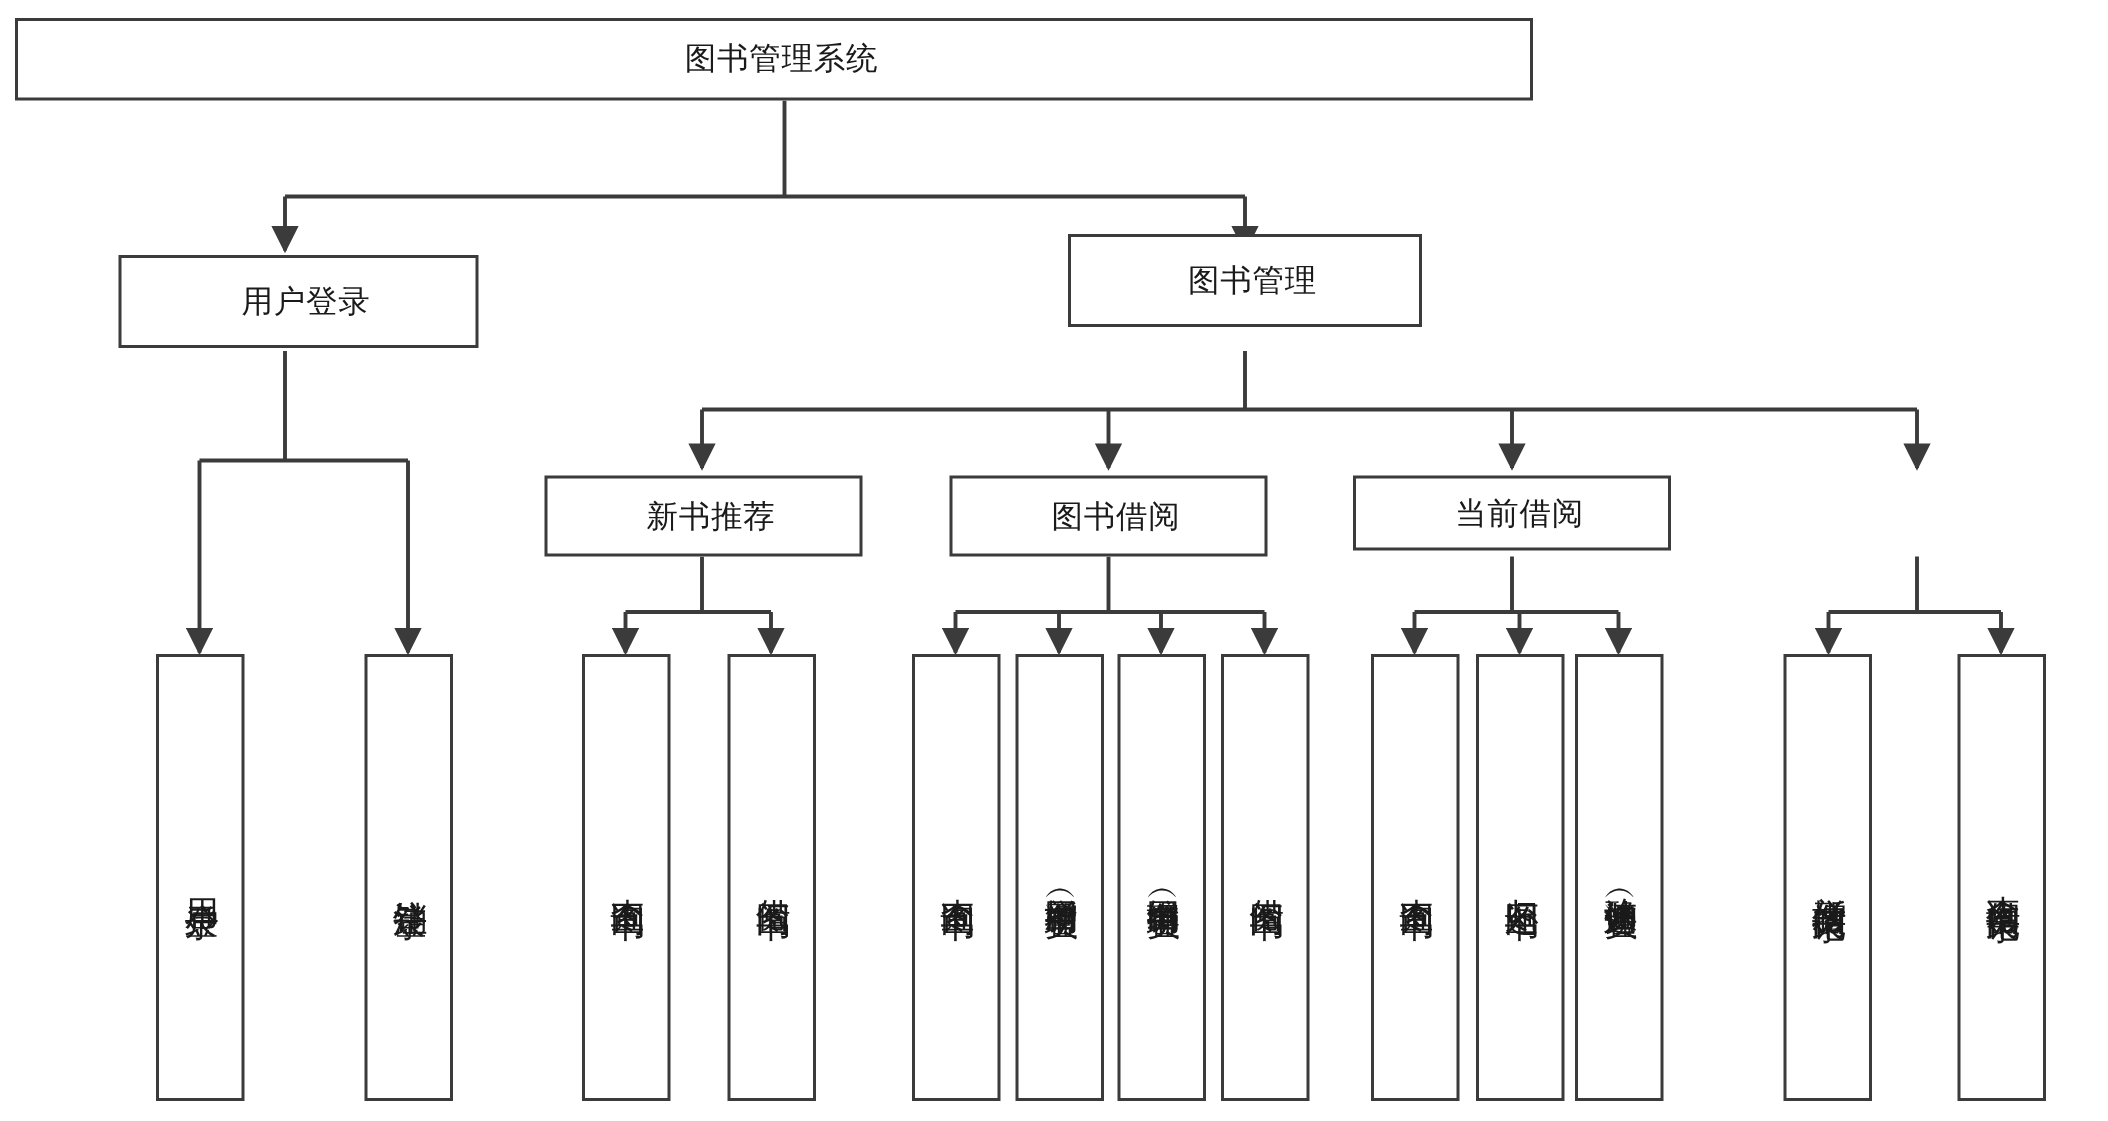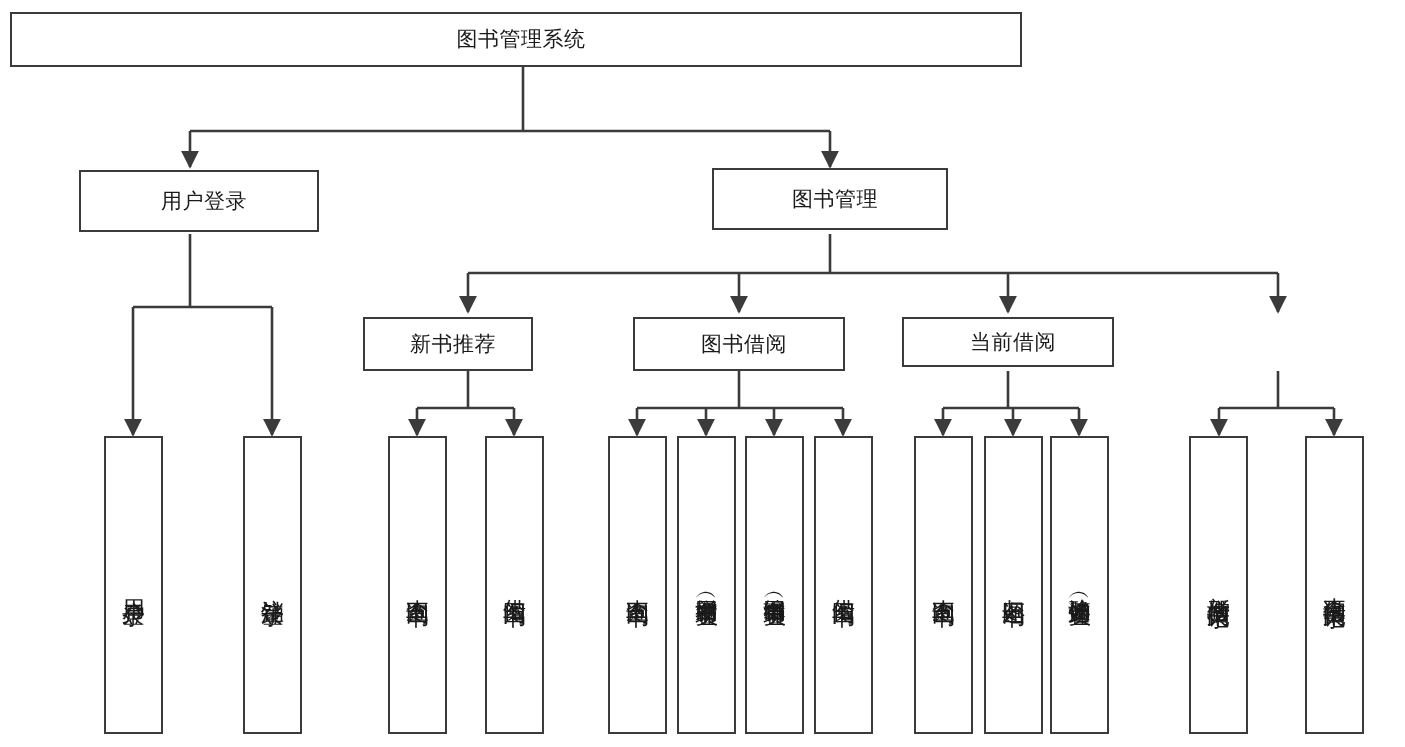--- a/index.html
+++ b/index.html
@@ -132,25 +132,25 @@
     </g>
   </svg>
 
   <div class="node h root" style="left:10px; top:12px; width:1012px; height:55px;">
     <span class="lbl">图书管理系统</span>
   </div>
 
   <div class="node h" style="left:79px; top:170px; width:240px; height:62px;">
     <span class="lbl">用户登录</span>
   </div>
-  <div class="node h" style="left:712px; top:168px; width:236px; height:62px;">
+  <div class="node h" style="left:712px; top:156px; width:236px; height:62px;">
     <span class="lbl">图书管理</span>
   </div>
 
-  <div class="node h" style="left:363px; top:317px; width:170px; height:54px;">
+  <div class="node h" style="left:363px; top:317px; width:212px; height:54px;">
     <span class="lbl">新书推荐</span>
   </div>
   <div class="node h" style="left:633px; top:317px; width:212px; height:54px;">
     <span class="lbl">图书借阅</span>
   </div>
   <div class="node h" style="left:902px; top:317px; width:212px; height:50px;font-family:Liberation Serif, serif;">
     <span class="lbl">当前借阅</span>
   </div>
 
   <div class="node v" style="left:104px; top:436px; width:59px; height:298px;">

